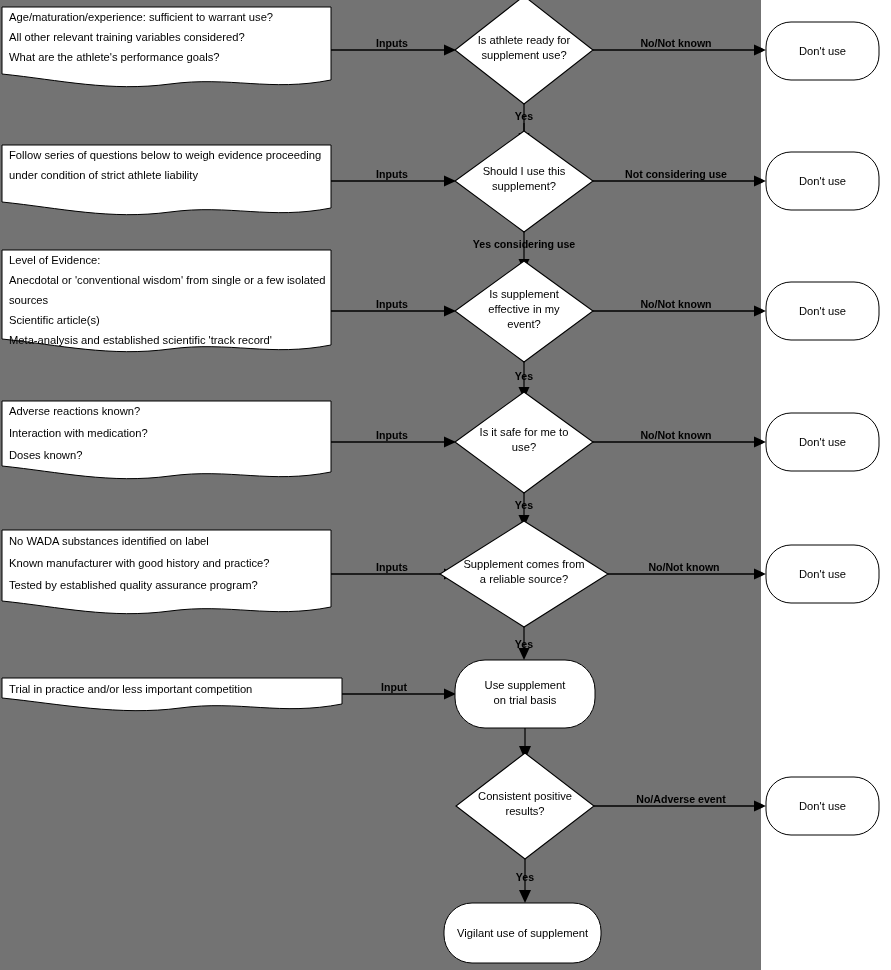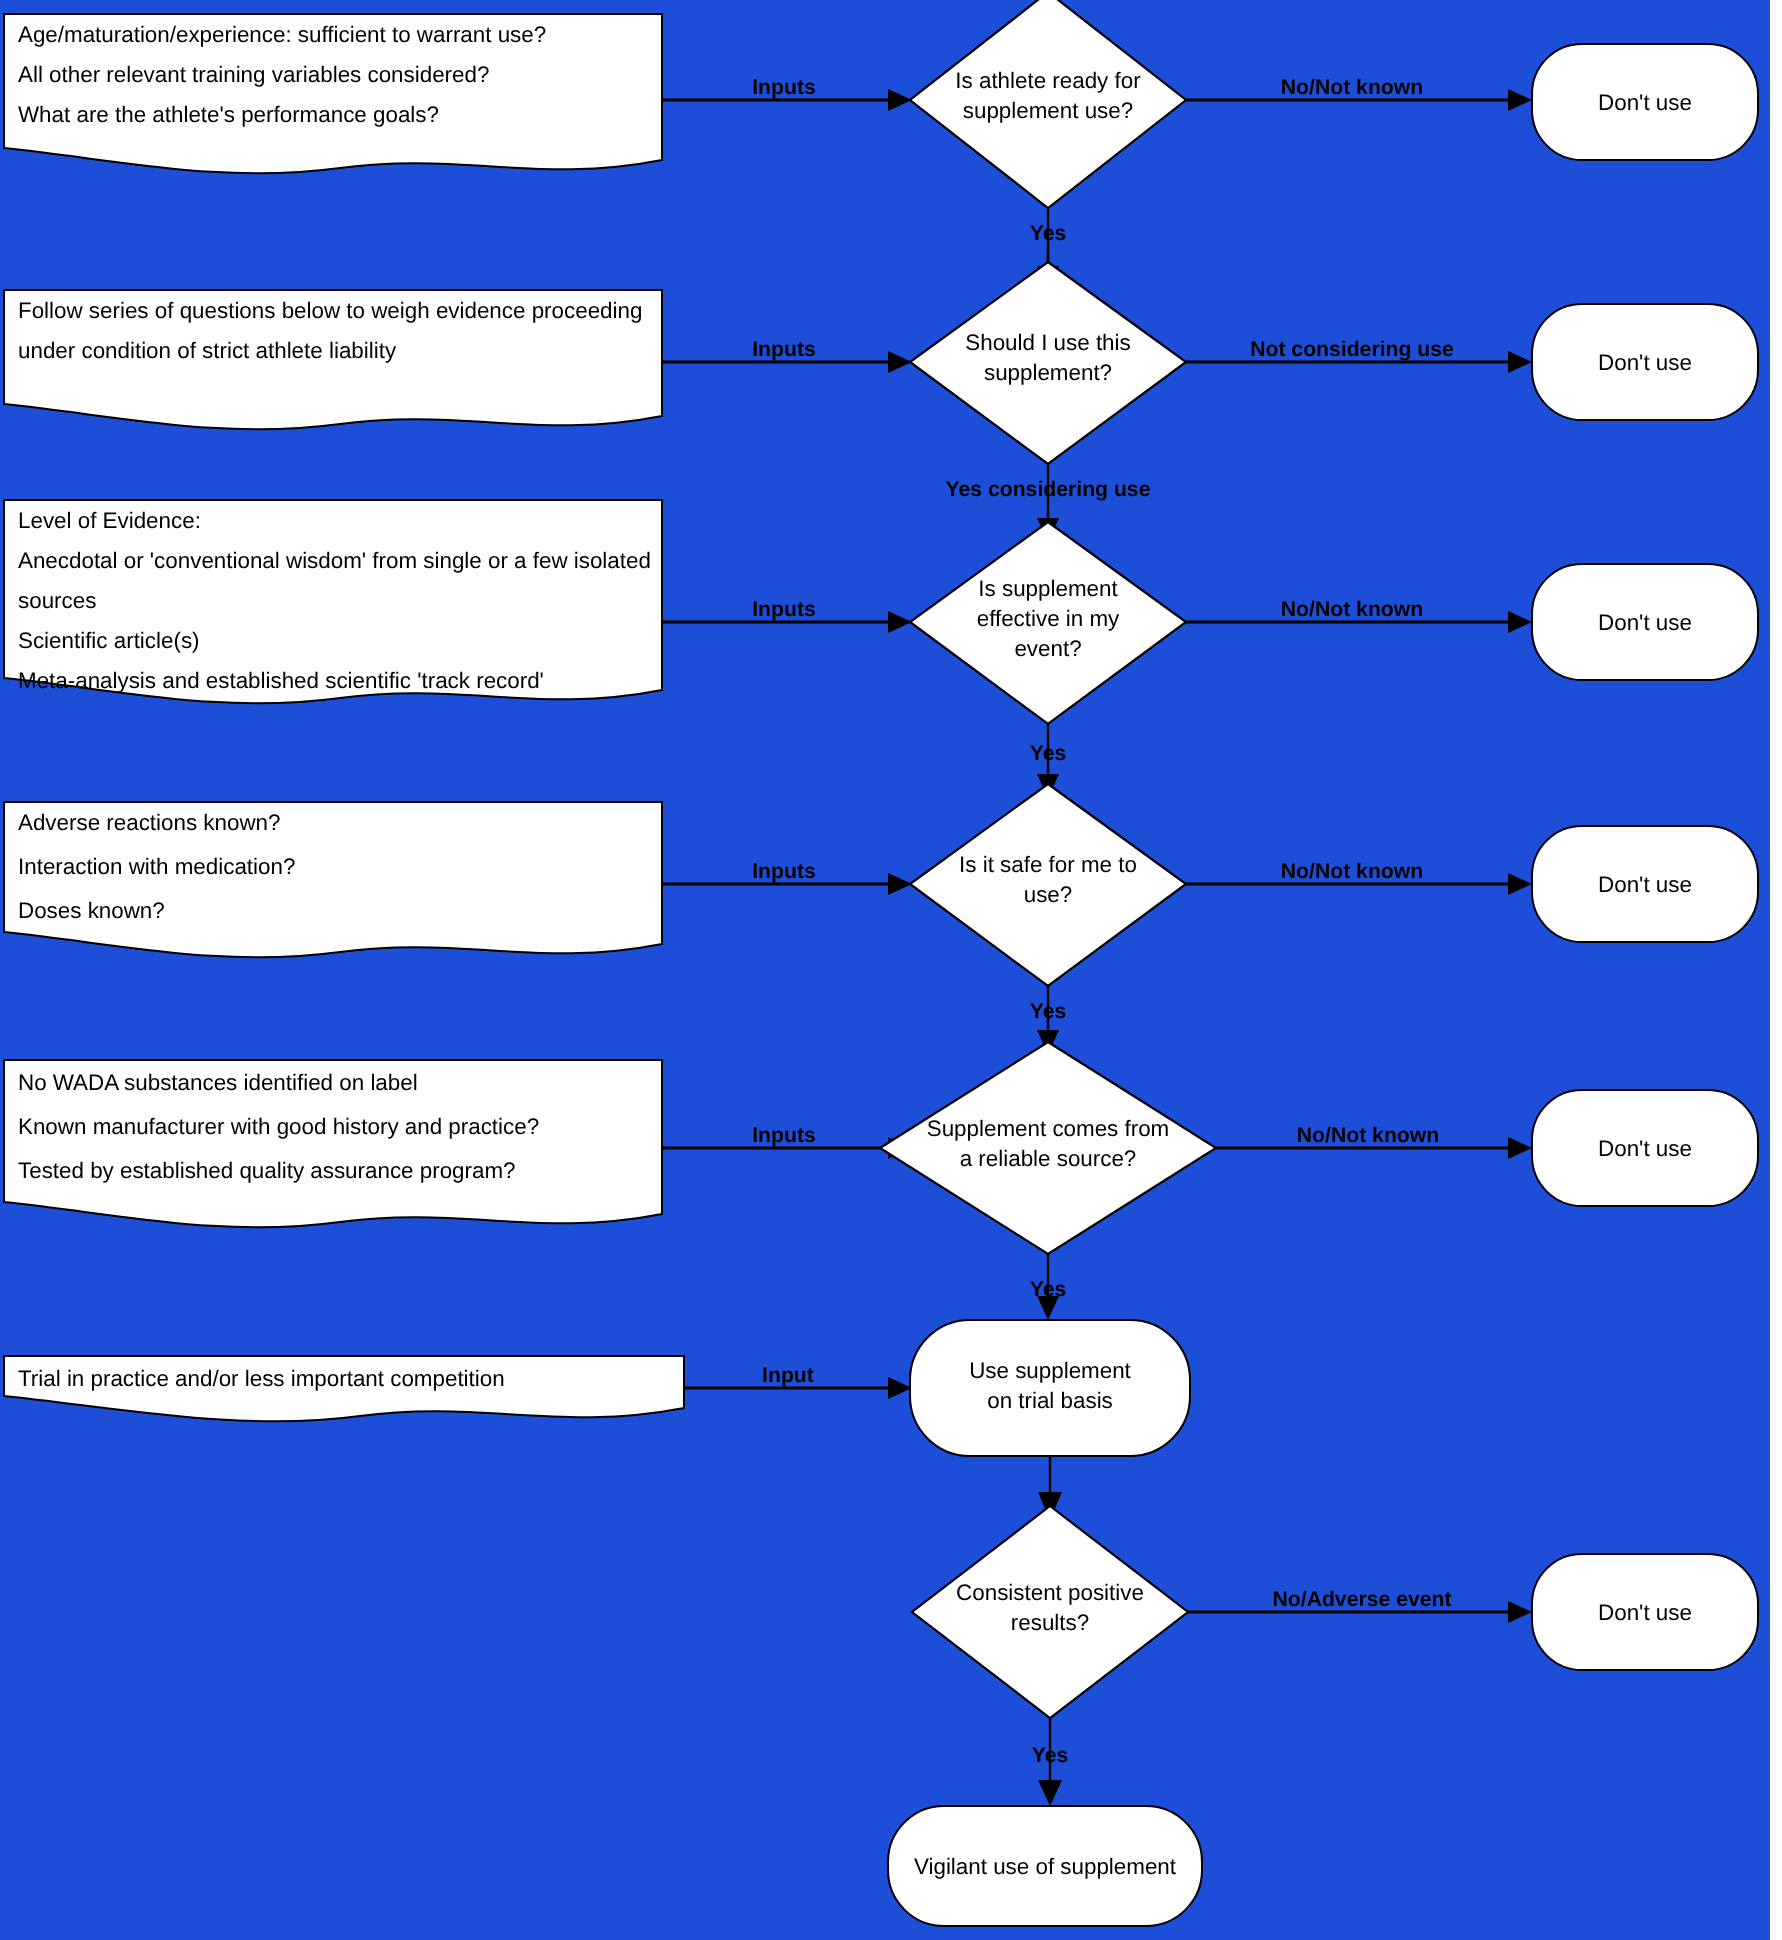--- a/index.html
+++ b/index.html
@@ -8,23 +8,23 @@
     background: #ffffff;
   }
   body {
     font-family: "Liberation Sans", sans-serif;
     width: 891px;
     height: 970px;
     overflow: hidden;
   }
   #flowchart-root {
     position: relative;
-    width: 885px;
+    width: 761px;
     height: 970px;
-    background: #1d4ed8;
+    background: #737373;
   }
   svg#chart-svg {
     display: block;
     width: 891px;
     height: 970px;
   }
   .shape-outline {
     fill: #ffffff;
     stroke: #000000;
     stroke-width: 1.1;

